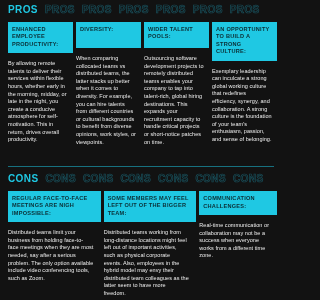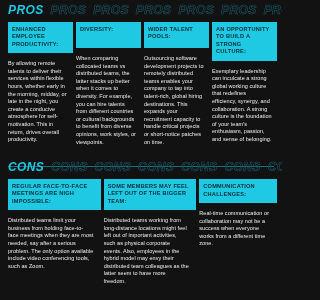--- a/index.html
+++ b/index.html
@@ -13,39 +13,38 @@
   .page{position:relative;width:282px;height:300px;box-sizing:border-box;}
 
   
   .banner{
     display:flex;align-items:baseline;
     white-space:nowrap;overflow:hidden;
     padding:0 0 0 8px;
     height:14px;
   }
   .banner .w{
-    font-size:12px;
+    font-size:10px;
     font-weight:bold;
     letter-spacing:0.4px;
     line-height:14px;
     margin-right:7px;
     font-family:"Liberation Sans", sans-serif;
-    font-style:italic;
   }
   .banner .w.solid{color:#1FC8E3;}
   .banner .w.ghost{
     color:transparent;
     -webkit-text-stroke:0.7px #18505c;
     text-shadow:none;
   }
 
   
   .section{position:absolute;left:0;right:0;}
   #pros-section{top:3px;}
-  #cons-section{top:160px;}
+  #cons-section{top:172px;}
 
   .cols{
     display:flex;
     padding:5px 5px 0 8px;
     gap:3px;
     box-sizing:border-box;
     width:282px;
   }
   .col{display:flex;flex-direction:column;}
   .pros .col{width:65px;}

